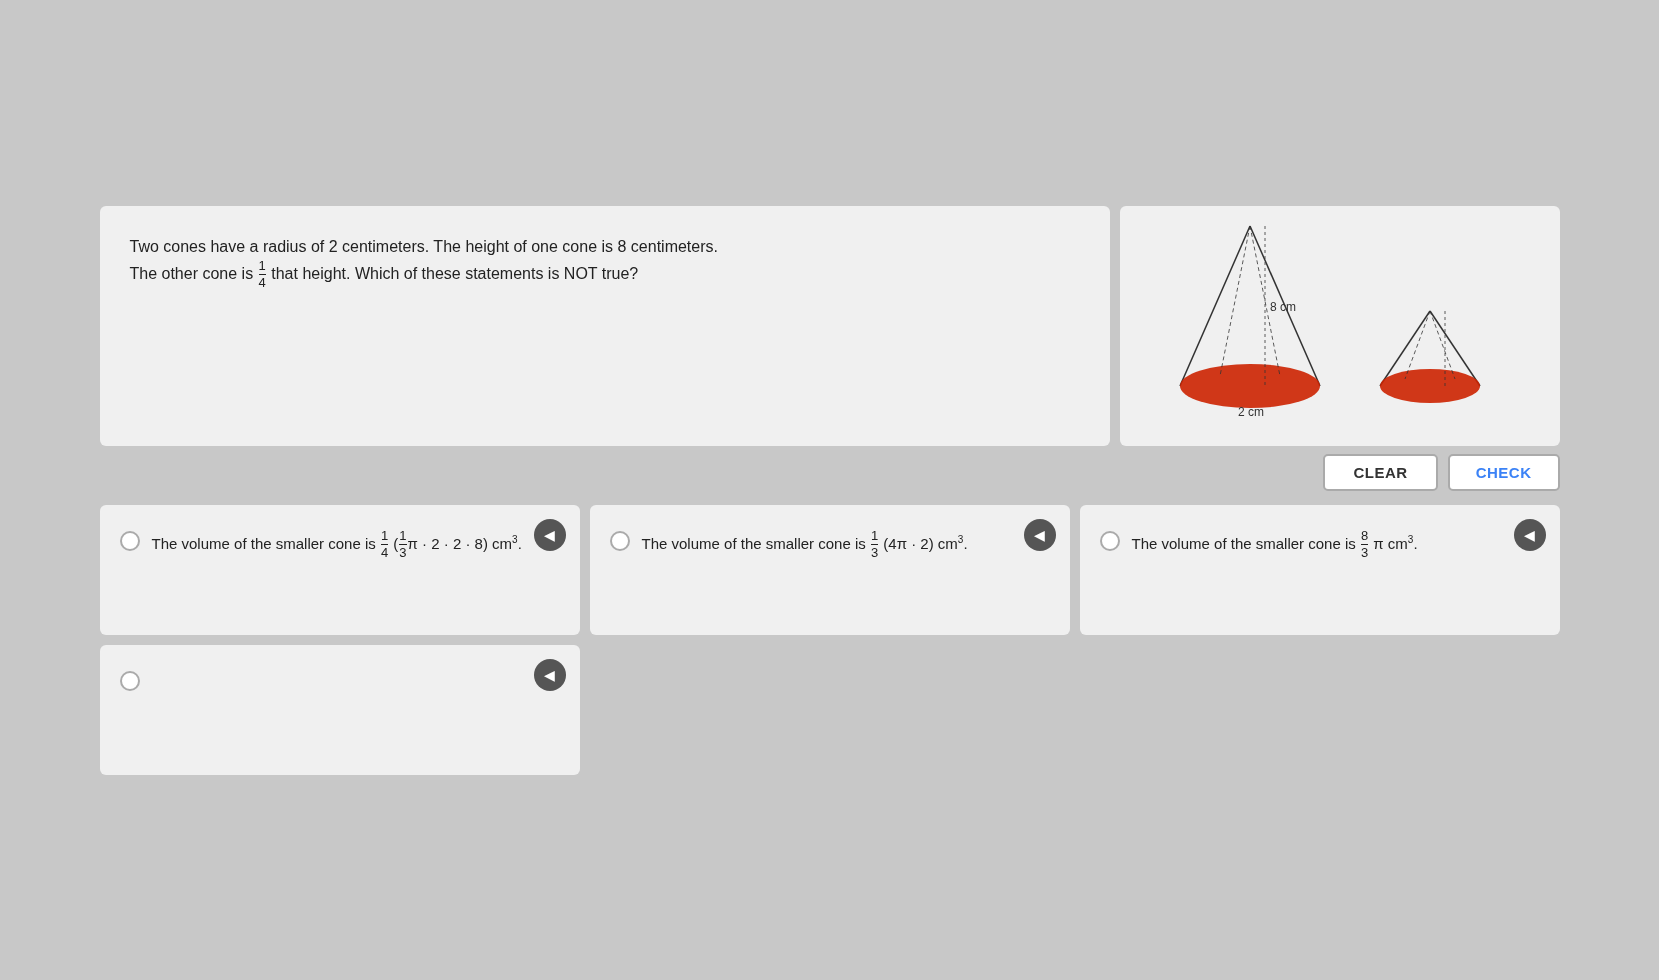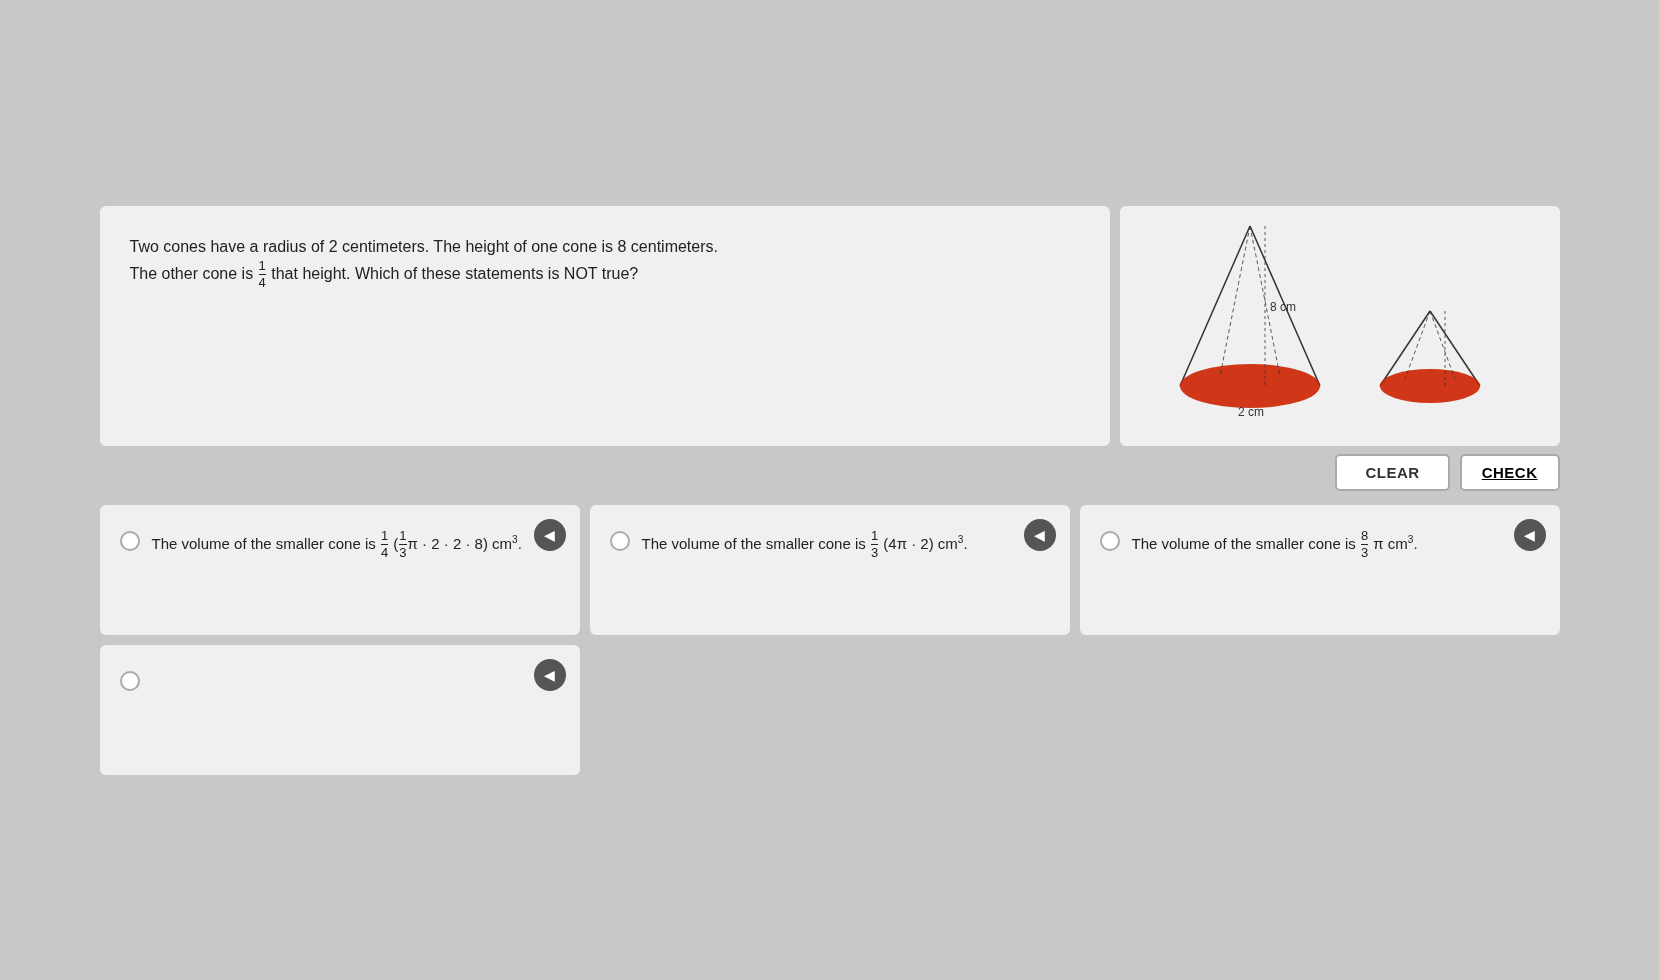--- a/index.html
+++ b/index.html
@@ -61,27 +61,26 @@
       font-size: 15px;
       font-weight: bold;
       cursor: pointer;
       letter-spacing: 0.5px;
       color: #333;
     }
     .btn-check {
       background: white;
       border: 2px solid #aaa;
       border-radius: 5px;
-      padding: 8px 20px;
+      padding: 8px 26px;
       font-size: 15px;
       font-weight: bold;
       cursor: pointer;
       letter-spacing: 0.5px;
-      color: #000000;
-      text-decoration: underline;
+      color: #3b82f6;
     }
     .answers-grid {
       display: grid;
       grid-template-columns: 1fr 1fr 1fr;
       grid-template-rows: 1fr 1fr;
       gap: 10px;
     }
     .answer-cell {
       background: #f0f0f0;
       border-radius: 6px;

